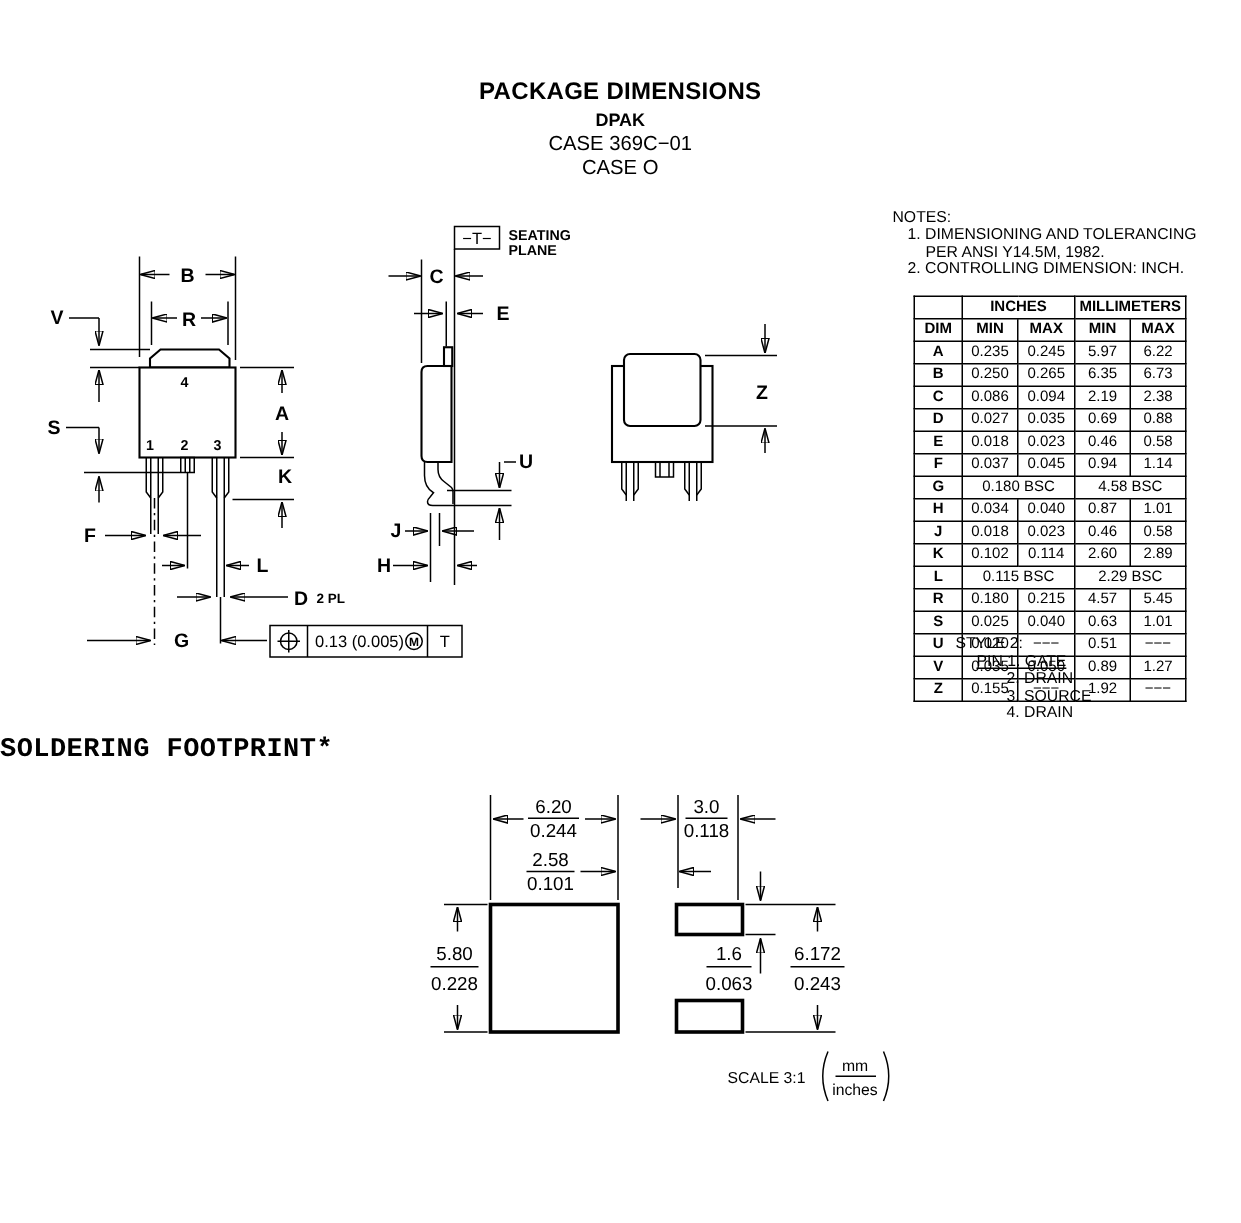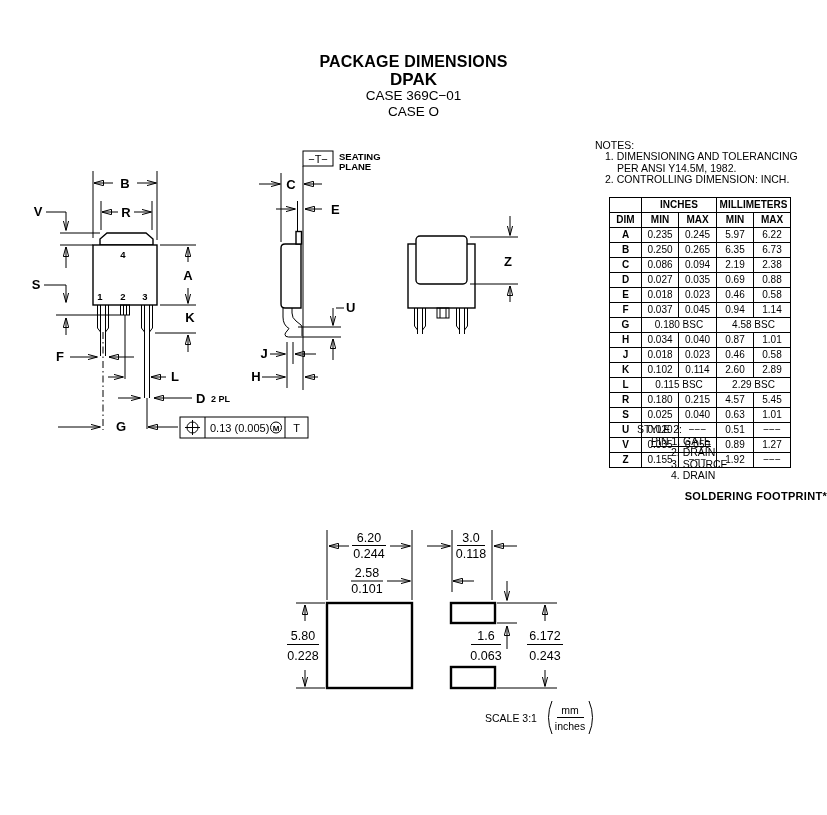--- a/index.html
+++ b/index.html
@@ -18,33 +18,33 @@
   .tt{font-size:11px;}
   .sp{font-size:9.5px;font-weight:bold;}
   .sc{font-size:10.5px;}
   .mm{font-size:10.5px;}
   .tiny{font-size:9px;font-weight:bold;}
   .mcirc{font-size:8px;font-weight:bold;}
   .title{position:absolute;top:13px;left:0;width:100%;text-align:center;
          font-weight:bold;font-size:16px;letter-spacing:.2px;margin-top:40px;}
   .pkg{position:absolute;top:72px;left:0;width:100%;text-align:center;
        font-size:13.5px;line-height:16px;}
-  .pkg .name{font-weight:bold;font-size:17px;}
+  .pkg .name{font-weight:bold;font-size:12px;}
   .notes{position:absolute;left:595px;top:140px;font-size:10.5px;line-height:11.4px;white-space:nowrap;}
   .notes .i1{padding-left:10px;}
   .notes .i2{padding-left:22px;}
   .dim-table{position:absolute;left:609px;top:197px;border-collapse:collapse;table-layout:fixed;}
   .dim-table th,.dim-table td{border:1px solid #000;text-align:center;padding:0;
         font-size:10px;height:12px;line-height:12px;overflow:hidden;}
   .dim-table th{font-weight:bold;height:14px;line-height:14px;}
   .style2{position:absolute;left:637px;top:424px;font-size:10.5px;line-height:11.5px;white-space:nowrap;}
   .style2 .i1{padding-left:14px;text-decoration:underline;}
   .style2 .i2{padding-left:34px;}
-  .fp-heading{position:absolute;top:490px;left:0;width:100%;text-align:right;
-        font-weight:bold;font-size:11px;letter-spacing:.3px;}
+  .fp-heading{position:absolute;top:490px;left:0;width:100%;text-align:left;
+        font-weight:bold;font-size:18px;letter-spacing:.3px;font-family:Liberation Mono, monospace;}
   .footer{position:absolute;top:742px;left:0;width:100%;text-align:center;
         font-size:12.5px;line-height:16px;}
 </style>
 </head>
 <body>
 
 <div class="page">
 
 <svg class="drawings" width="827" height="815" viewBox="0 0 827 815">
   <defs>

